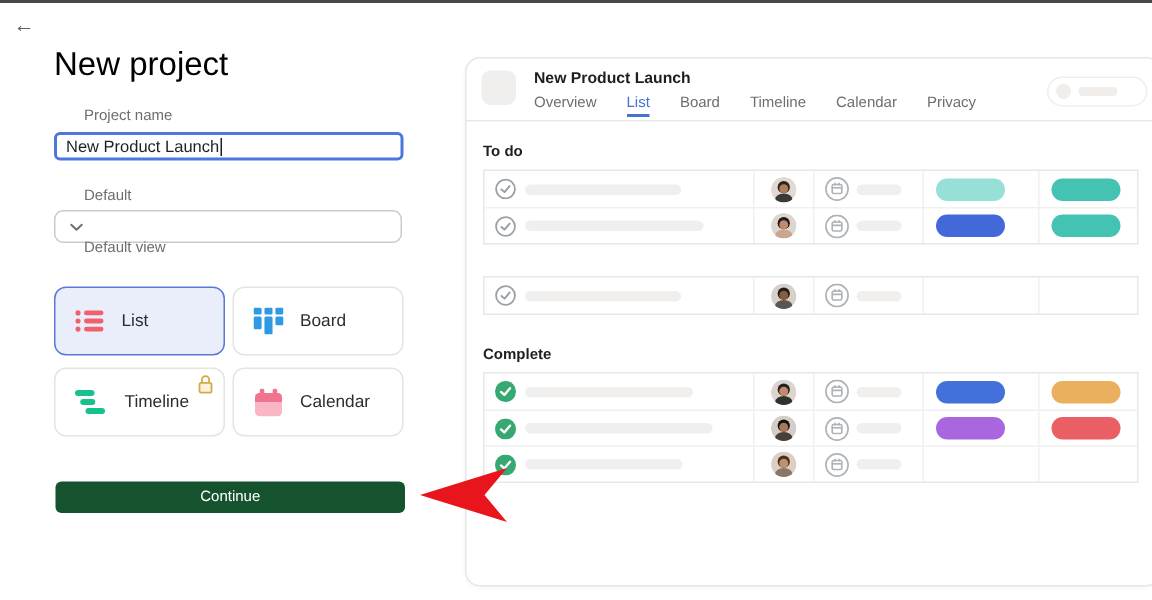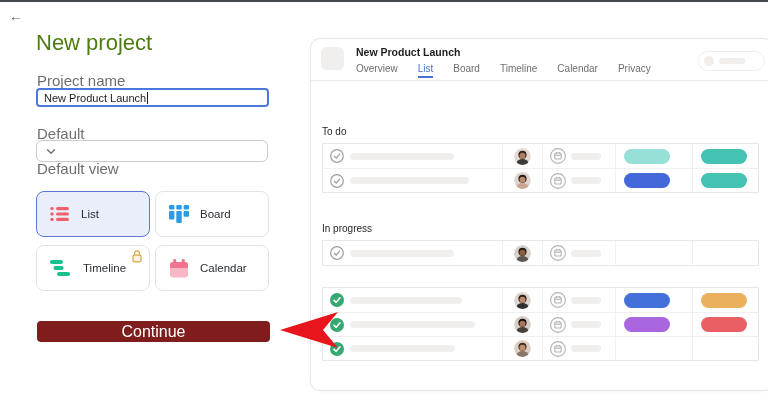--- a/index.html
+++ b/index.html
@@ -5,22 +5,22 @@
   * { margin:0; padding:0; box-sizing:border-box; }
   html,body { width:768px; height:400px; }
   body {
     position:relative; background:#ffffff; overflow:hidden;
     font-family:"Liberation Sans", sans-serif; color:#1e1f21;
   }
   .top-edge { position:absolute; top:0; left:0; width:768px; height:2px; background:#45484c; }
   .back-btn { position:absolute; left:9px; top:9px; font-size:14px; color:#5f6368; cursor:pointer; line-height:1; }
 
   
-  .form-title { position:absolute; left:36px; top:30px; font-size:22px; font-weight:400; color:#4d7c0f; }
-  .field-label { position:absolute; font-size:15px; color:#6d6e6f; }
+  .form-title { position:absolute; left:36px; top:30px; font-size:22px; font-weight:400; color:#000000; }
+  .field-label { position:absolute; font-size:10px; color:#6d6e6f;margin-left:19px; }
   .lbl-name { left:37px; top:72px; }
   .lbl-privacy { left:37px; top:125px; }
   .lbl-default { left:37px; top:160px; }
 
   .text-input { position:absolute; left:36px; top:88px; width:233px; height:19px;
     border:2px solid #4c78dd; border-radius:4px; background:#fff;
     display:flex; align-items:center; padding-left:6px; font-size:11px; color:#1e1f21; cursor:text; }
   .caret { width:1px; height:12px; background:#1e1f21; margin-left:1px; }
 
   .select-box { position:absolute; left:36px; top:140px; width:232px; height:22px;
@@ -31,21 +31,21 @@
   .views { position:absolute; left:36px; top:191px; display:grid;
     grid-template-columns:114px 114px; gap:8px 5px; }
   .view-card { height:46px; border:1px solid #e4e4e4; border-radius:8px; background:#fff;
     display:flex; align-items:center; padding-left:13px; gap:11px; position:relative; cursor:pointer; }
   .view-card.selected { background:#eaeefb; border-color:#5b78d8; }
   .view-label { font-size:11.5px; color:#2a2e33; }
   .vicon { display:flex; align-items:center; }
   .premium-badge { position:absolute; top:3px; right:7px; line-height:0; }
 
   .continue-btn { position:absolute; left:37px; top:321px; width:233px; height:21px;
-    background:#7f1d1d; border:none; border-radius:4px; color:#fff; font-size:16px;
+    background:#14532d; border:none; border-radius:4px; color:#fff; font-size:10px;
     font-family:inherit; cursor:pointer; }
 
   .arrow-svg { position:absolute; left:277px; top:309px; pointer-events:none; }
 
   
   .preview-card { position:absolute; left:310px; top:38px; width:464px; height:353px;
     background:#fff; border:1px solid #e5e6e8; border-radius:10px;
     box-shadow:0 1px 3px rgba(0,0,0,.04); }
   .pc-icon { position:absolute; left:10px; top:8px; width:23px; height:23px; border-radius:6px; background:#f1efee; }
   .pc-title { position:absolute; left:45px; top:7px; font-size:10.5px; font-weight:700; color:#1e1f21; }
@@ -53,21 +53,21 @@
   .ptab.active { color:#4573d2; border-bottom:2px solid #4573d2; padding-bottom:2px; }
   .pc-share { position:absolute; right:8px; top:12px; width:67px; height:20px;
     border:1px solid #f0eeec; border-radius:10px; display:flex; align-items:center;
     padding-left:5px; gap:5px; }
   .pc-share .dot { width:10px; height:10px; border-radius:50%; background:#f0edeb; }
   .pc-share .bar { width:26px; height:6px; border-radius:3px; background:#f0edeb; }
   .pc-divider { position:absolute; left:0; right:0; top:41px; height:1px; background:#e9e9e9; }
 
   .sections { position:absolute; left:11px; top:57px; width:437px; }
   .sec + .sec { margin-top:21px; }
-  .sec-h { font-size:10px; font-weight:400; color:#1e1f21; line-height:12px; margin-bottom:5px;margin-top:30px; }
+  .sec-h { font-size:10px; font-weight:700; color:#1e1f21; line-height:12px; margin-bottom:5px; }
   .sec-table { border:1px solid #e7e7e7; }
   .task-row { display:grid; grid-template-columns:179px 40px 73px 77px 68px; height:24px; }
   .task-row + .task-row { border-top:1px solid #f0f0f0; }
   .cell { height:100%; display:flex; align-items:center; }
   .cell + .cell { border-left:1px solid #f0f0f0; }
   .c-name { padding-left:7px; gap:6px; }
   .c-av { justify-content:center; }
   .c-date { padding-left:7px; gap:5px; }
   .c-p { padding-left:8px; }
   .skel { background:#f1efee; border-radius:4px; height:7px; display:inline-block; }
@@ -252,21 +252,20 @@
             <div class="cell c-p">
               <span class="pill" style="background:#4268d9"></span>
             </div>
             <div class="cell c-p">
               <span class="pill" style="background:#44c2b2"></span>
             </div>
           </div>
         </div>
       </div>
       <div class="sec">
-        <div class="sec-h">In progress</div>
         <div class="sec-table">
           <div class="task-row">
             <div class="cell c-name">
               <span class="chk">
                 <svg width="14" height="14" viewBox="0 0 14 14">
                   <circle cx="7" cy="7" r="6.3" fill="none" stroke="#9aa0a5" stroke-width="1.2"></circle>
                   <path d="M4.3 7.3 L6.3 9.1 L9.7 5.1" stroke="#9aa0a5" stroke-width="1.3" fill="none" stroke-linecap="round" stroke-linejoin="round"></path>
                 </svg>
               </span>
               <span class="skel" style="width:104px"></span>
@@ -292,20 +291,21 @@
                 </svg>
               </span>
               <span class="skel date-skel"></span>
             </div>
             <div class="cell c-p"></div>
             <div class="cell c-p"></div>
           </div>
         </div>
       </div>
       <div class="sec">
+        <div class="sec-h">Complete</div>
         <div class="sec-table">
           <div class="task-row">
             <div class="cell c-name">
               <span class="chk">
                 <svg width="14" height="14" viewBox="0 0 14 14">
                   <circle cx="7" cy="7" r="7" fill="#36a871"></circle>
                   <path d="M4 7.3 L6.2 9.3 L10 4.8" stroke="#fff" stroke-width="1.6" fill="none" stroke-linecap="round" stroke-linejoin="round"></path>
                 </svg>
               </span>
               <span class="skel" style="width:112px"></span>

